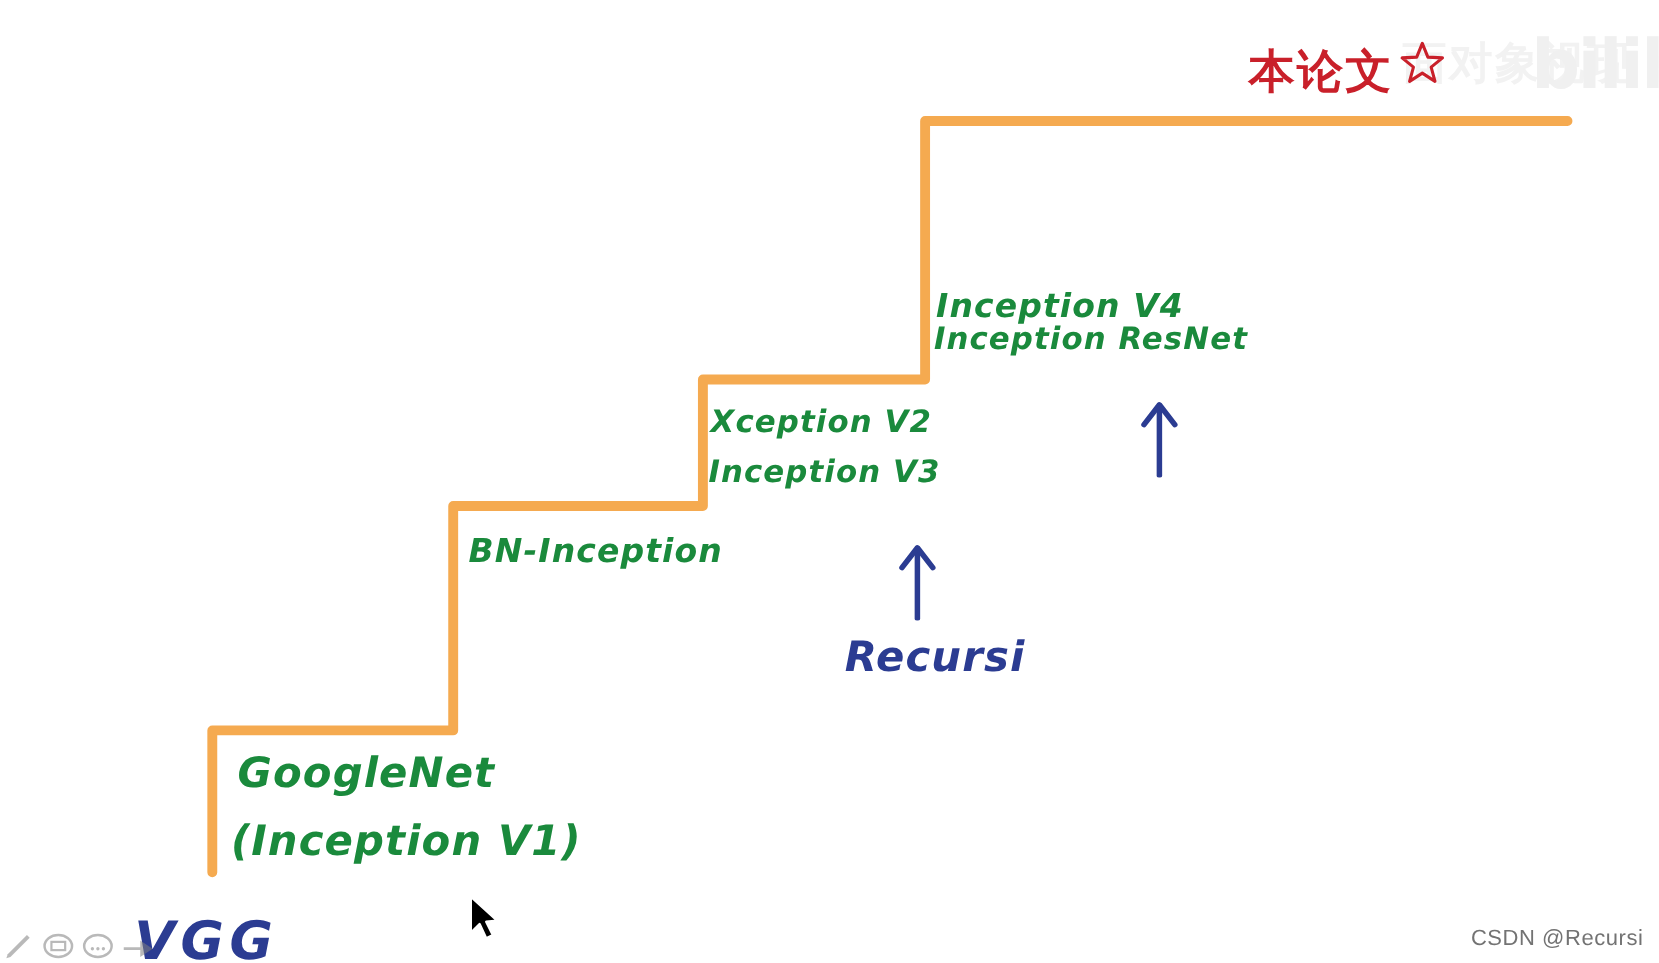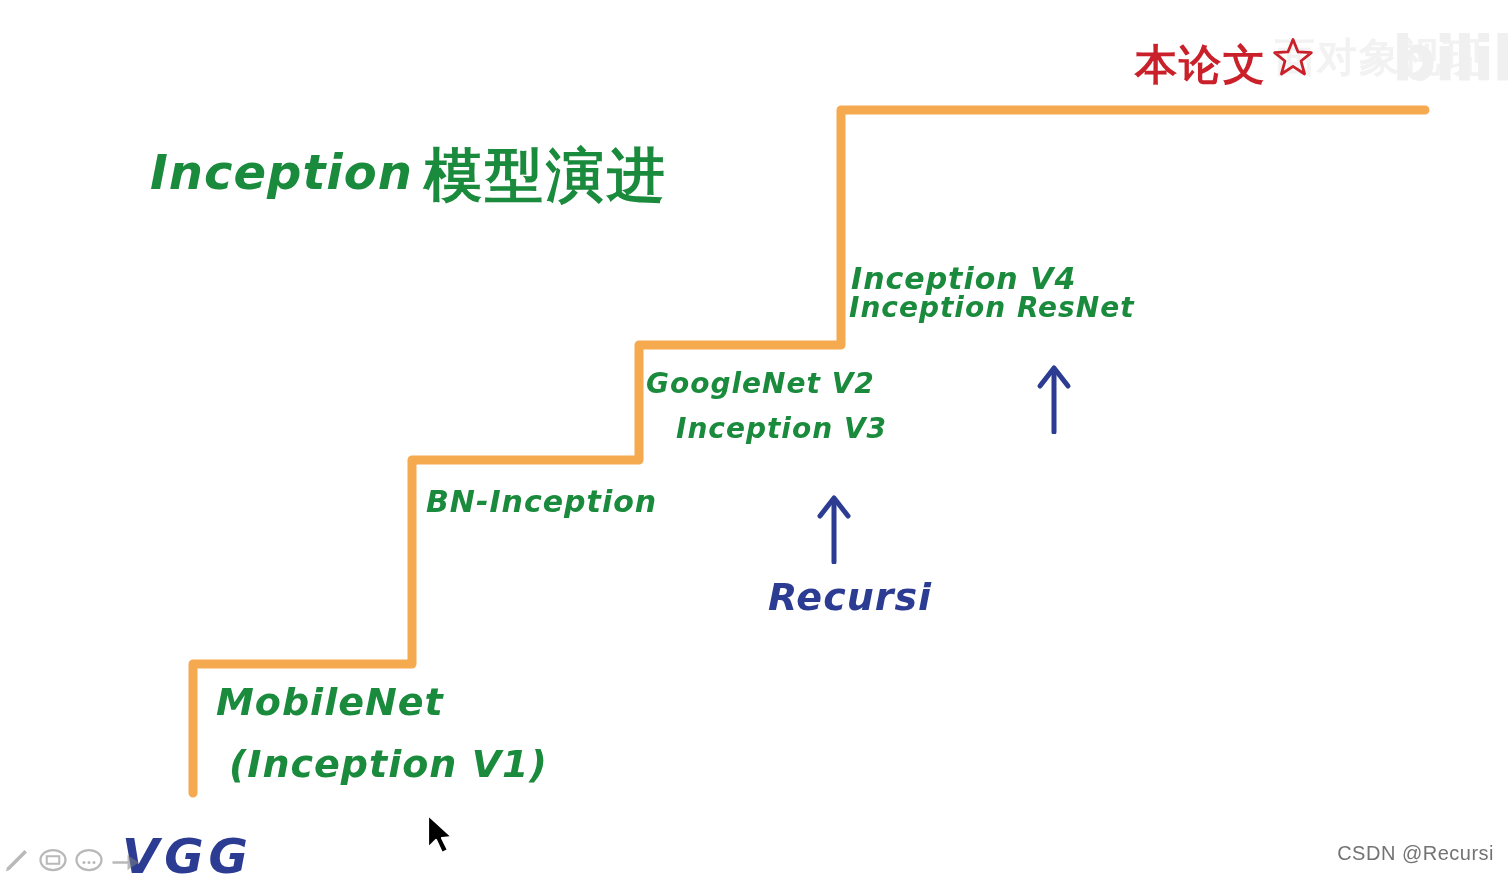--- a/index.html
+++ b/index.html
@@ -122,41 +122,37 @@
 
 <div id="canvas">
 
   <div class="wm-cjk" style="left:1275px; top:30px;">面对象视现</div>
   <div class="wm-bili" style="left:1392px; top:22px;">bilib</div>
 
   <svg id="staircase" viewBox="0 0 1508 875">
     <polyline points="193,793 193,664 412,664 412,460 639,460 639,345 841,345 841,110 1425,110" fill="none" stroke="#f5aa50" stroke-width="9" stroke-linecap="round" stroke-linejoin="round"></polyline>
   </svg>
 
-  <div class="abs" style="left:150px; top:140px;">
-    <span class="hand green title-latin" style="position:relative;">Inception</span>
-    <span class="hand green title-cjk" style="position:relative; left:6px; top:6px;">模型演进</span>
-  </div>
 
   <div class="hand red redline" style="left:1135px; top:44px;text-align:center;">本论文</div>
   <svg class="star" style="left:1272px; top:36px; width:42px; height:42px;" viewBox="0 0 24 24">
     <polygon points="12,2 14.9,9.1 22.5,9.5 16.6,14.3 18.6,21.7 12,17.4 5.4,21.7 7.4,14.3 1.5,9.5 9.1,9.1" fill="none" stroke="#c9202a" stroke-width="1.6" stroke-linejoin="round"></polygon>
   </svg>
 
 
   <div class="hand green step-label" style="left:851px; top:240px;margin-top:24px;">Inception V4</div>
   <div class="hand green step-label-sm" style="left:849px; top:294px;">Inception ResNet</div>
 
-  <div class="hand green step-label-sm" style="left:646px; top:370px;">GoogleNet V2</div>
-  <div class="hand green step-label-sm" style="left:644px; top:415px;padding-left:32px;">Inception V3</div>
+  <div class="hand green step-label-sm" style="left:646px; top:370px;">Xception V2</div>
+  <div class="hand green step-label-sm" style="left:644px; top:415px;">Inception V3</div>
 
   <div class="hand green step-label" style="left:426px; top:487px;">BN-Inception</div>
 
-  <div class="hand green big-label" style="left:216px; top:683px;">MobileNet</div>
-  <div class="hand green big-label" style="left:206px; top:745px;padding-left:23px;">(Inception V1)</div>
+  <div class="hand green big-label" style="left:216px; top:683px;">GoogleNet</div>
+  <div class="hand green big-label" style="left:187px; top:745px;padding-left:23px;">(Inception V1)</div>
 
   <div class="hand blue" style="left:122px; top:832px; font-size:48px; letter-spacing:5px;">VGG</div>
 
   <svg class="abs" style="left:808px; top:492px; width:52px; height:72px;" viewBox="0 0 52 72">
     <path d="M26,70 L26,8" stroke="#2b3c92" stroke-width="5" fill="none" stroke-linecap="round"></path>
     <path d="M12,24 L26,6 L40,24" stroke="#2b3c92" stroke-width="5" fill="none" stroke-linecap="round" stroke-linejoin="round"></path>
   </svg>
   <div class="hand blue anno-label" style="left:768px; top:578px; font-size:38px;">Recursi</div>
 
   <svg class="abs" style="left:1028px; top:362px; width:52px; height:72px;" viewBox="0 0 52 72">

